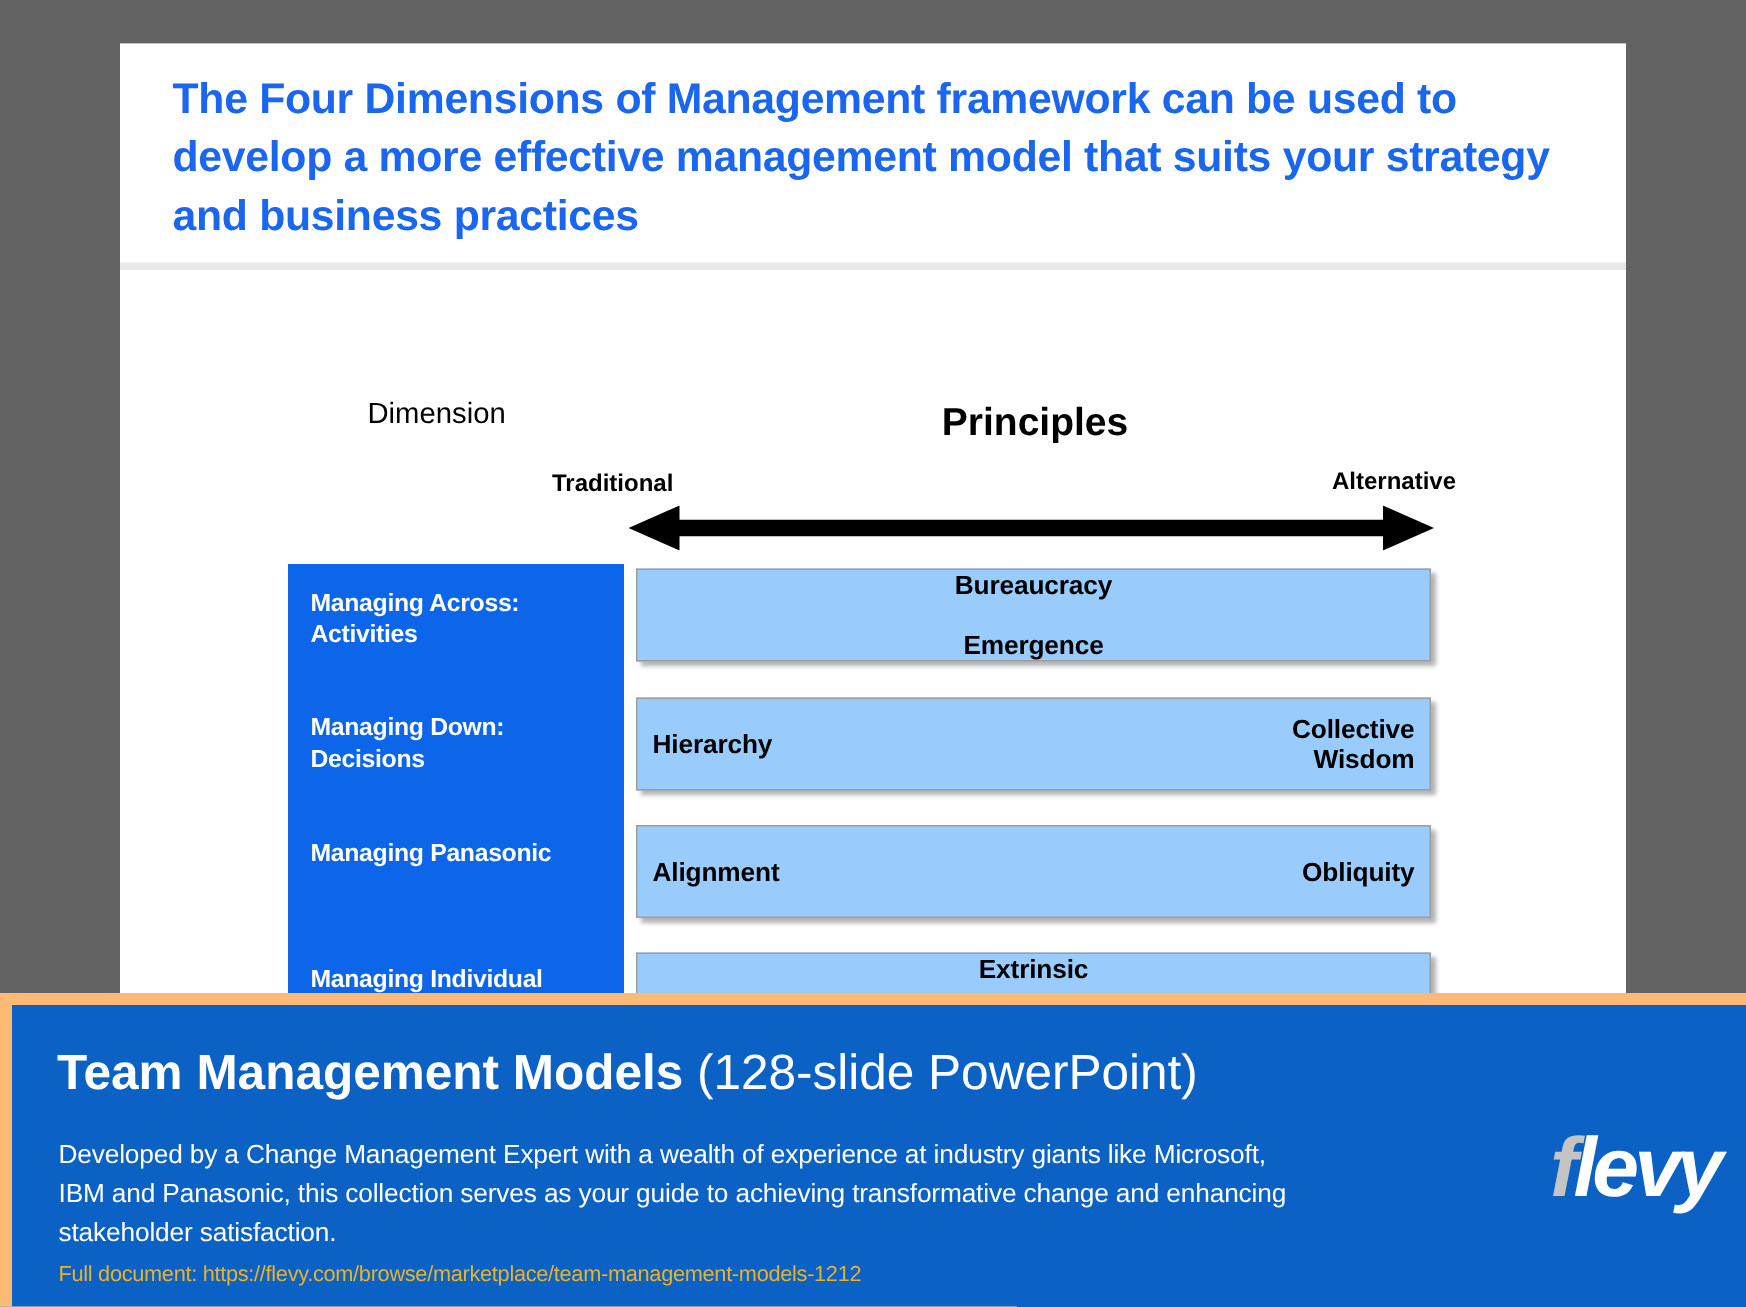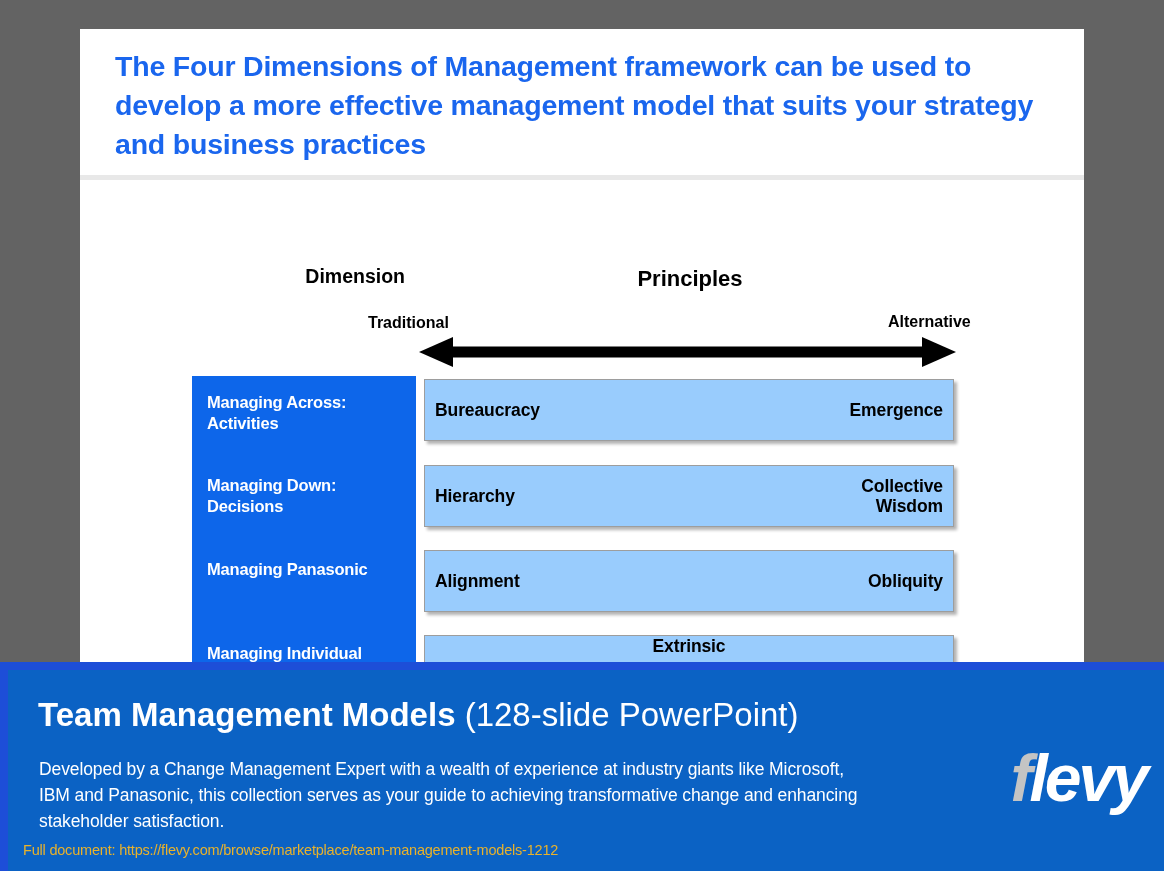--- a/index.html
+++ b/index.html
@@ -69,33 +69,33 @@
     color: #000000;
     letter-spacing: -0.2px;
   }
 
   
   #dimension-header {
     position: absolute;
     left: 165px;
     top: 236px;
     width: 160px;
-    text-align: right;
+    text-align: left;
     font-size: 19.5px;
-    font-weight: bold;
+    font-weight: normal;
     color: #000;
   }
 
   #principles-header {
     position: absolute;
     left: 530px;
     top: 237px;
     width: 160px;
     text-align: center;
-    font-size: 22px;
+    font-size: 26px;
     font-weight: bold;
     color: #000;
   }
 
   
   #traditional-label {
     position: absolute;
     left: 288px;
     top: 285px;
     font-size: 16px;
@@ -162,21 +162,21 @@
     height: 62px;
     background: #99ccfd;
     border: 1px solid #9d9d9d;
     box-shadow: 3px 3px 3px rgba(0,0,0,0.30);
     display: flex;
     align-items: center;
     justify-content: space-between;
     padding: 0 10px;
   }
 
-  .principle-row.r0 { top: 10px; }
+  .principle-row.r0 { top: 10px; flex-direction: column; }
   .principle-row.r1 { top: 96px; }
   .principle-row.r2 { top: 181px; }
   .principle-row.r3 { top: 266px; flex-direction: column; }
 
   .principle-left,
   .principle-right {
     font-size: 17.5px;
     font-weight: bold;
     color: #000000;
     line-height: 20px;
@@ -187,21 +187,21 @@
   .principle-left  { text-align: left; }
   .principle-right { text-align: right; }
 
   
   #promo-banner {
     position: absolute;
     left: 0;
     top: 662px;
     width: 1164px;
     height: 209px;
-    background: #1d4ed8;
+    background: #fdba74;
     padding: 8px 0 0 8px;
   }
 
   #promo-inner {
     position: relative;
     width: 1156px;
     height: 201px;
     background: #0b62c4;
     overflow: hidden;
   }
@@ -229,32 +229,32 @@
     top: 86px;
     width: 820px;
     font-size: 17.5px;
     color: #ffffff;
     line-height: 26px;
     letter-spacing: -0.1px;
   }
 
   #promo-url {
     position: absolute;
-    left: 15px;
+    left: 31px;
     top: 172px;
     font-size: 14.5px;
     color: #e9b22b;
     letter-spacing: -0.2px;
   }
 
   #flevy-logo {
     position: absolute;
     right: 18px;
     top: 58px;
-    font-size: 66px;
+    font-size: 56px;
     font-weight: bold;
     font-style: italic;
     letter-spacing: -3px;
     line-height: 100px;
   }
 
   #flevy-logo .f-part { color: #c4c4c4; }
   #flevy-logo .levy-part { color: #ffffff; }
 </style>
 </head>

